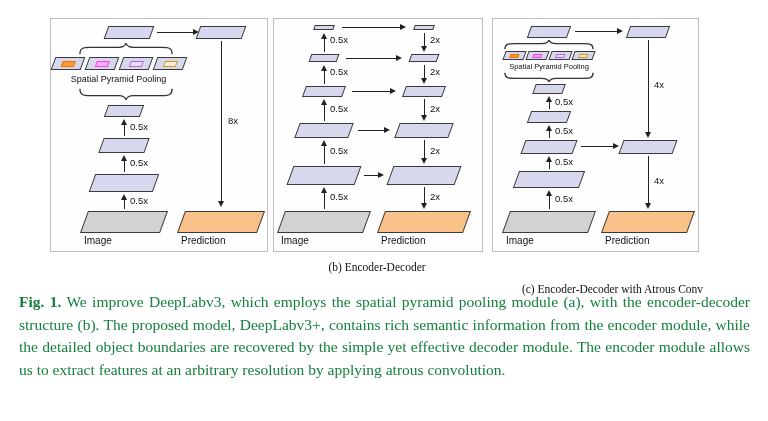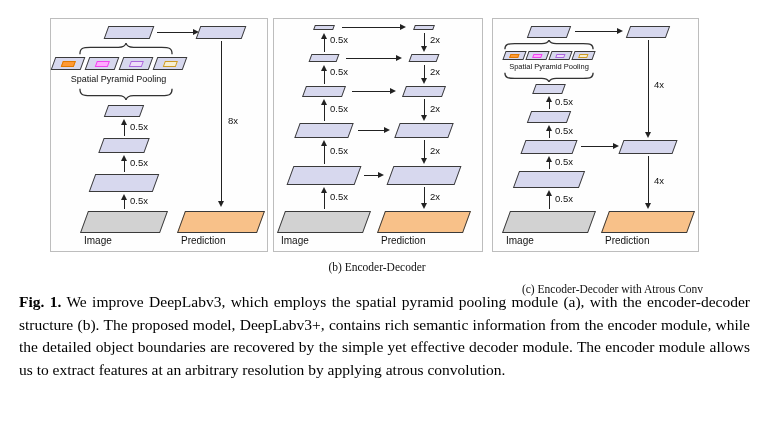--- a/index.html
+++ b/index.html
@@ -38,21 +38,21 @@
   .arrow-down::after{content:"";position:absolute;left:0;bottom:0;width:0;height:0;
     border-left:3.5px solid transparent;border-right:3.5px solid transparent;border-top:6px solid var(--arrow);}
   .arrow-right{position:absolute;height:7px;}
   .arrow-right::before{content:"";position:absolute;left:0;right:4px;top:3px;height:1px;background:var(--arrow);}
   .arrow-right::after{content:"";position:absolute;right:0;top:0;width:0;height:0;
     border-top:3.5px solid transparent;border-bottom:3.5px solid transparent;border-left:6px solid var(--arrow);}
   .brace{position:absolute;}
   .brace svg{display:block;width:100%;height:100%;}
   .subcap{position:absolute;font-family:"Liberation Serif",serif;font-size:11.5px;color:#111;text-align:center;}
   #fig-caption{position:absolute;left:19px;top:291px;width:731px;
-    font-family:"Liberation Serif",serif;font-size:15.5px;line-height:22.6px;color:#000000;
+    font-family:"Liberation Serif",serif;font-size:15.5px;line-height:22.6px;color:#15803d;
     text-align:justify;margin:0;}
 </style>
 </head>
 <body>
 
 <div id="page">
 
   <div class="panel" style="left:50px;top:18px;width:216px;height:232px;">
     <div class="pll" style="left:55px;top:7px;width:46px;height:13px;"></div>
     <div class="arrow-right" style="left:106px;top:10px;width:42px;"></div>

